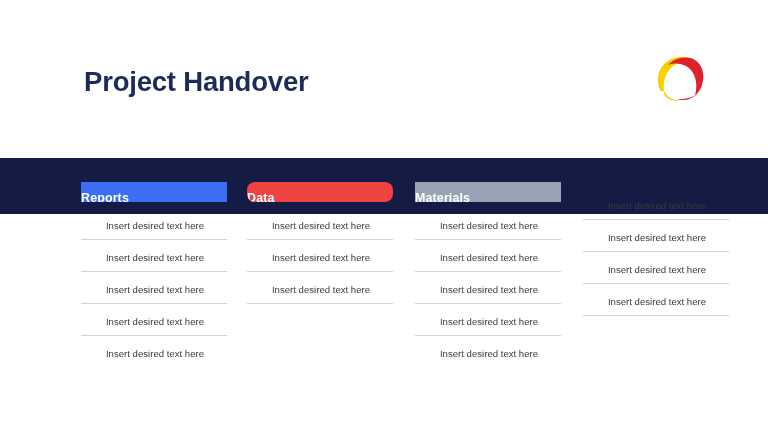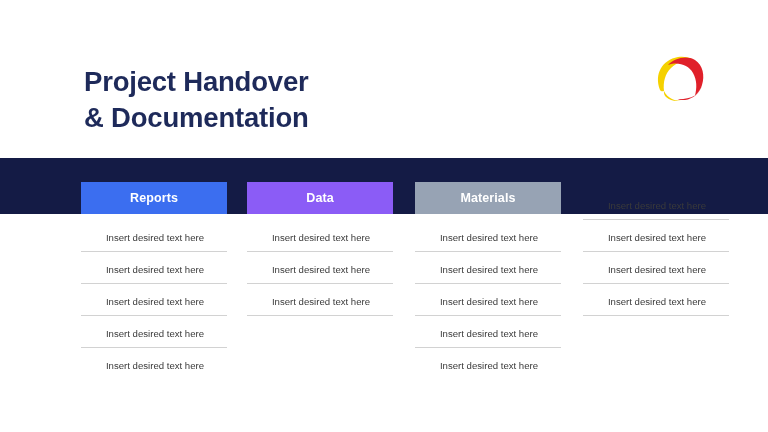--- a/index.html
+++ b/index.html
@@ -64,23 +64,23 @@
     left: 0;
     top: 0;
     width: 768px;
     height: 432px;
   }
   .column {
     position: absolute;
     top: 182px;
   }
   .col-header {
-    height: 32px;
+    height: 20px;
     line-height: 32px;
-    text-align: center;
+    text-align: left;
     color: #ffffff;
     font-size: 12.5px;
     font-weight: bold;
     letter-spacing: 0.1px;
     white-space: nowrap;
     overflow: hidden;
   }
   .col-rows {
     margin-top: 13px;
     text-align: center;
@@ -105,21 +105,20 @@
     background: #d2d2d2;
   }
 </style>
 </head>
 <body>
 
 <div id="slide">
 
   <div id="title-block">
     <div class="title-line">Project Handover</div>
-    <div class="title-line">&amp; Documentation</div>
   </div>
 
   <div id="logo">
     <svg width="56" height="56" viewBox="0 0 56 56" xmlns="http://www.w3.org/2000/svg">
       <path d="M8 40 C2 24, 10 10, 26 7 C31 6.2, 36 7, 40 9 C33 9.5, 25 12, 19 18 C13 24, 11 32, 12 41 C10.8 41.4, 8.8 41.6, 8 40 Z" fill="#f5d100"></path>
       <path d="M12 41 C11 32, 13 24, 19 18 C25 12, 33 9.5, 40 9 C46 12, 50 18, 51 26 C52 34, 48 43, 40 47 C42 39, 42 31, 38 24 C34 17, 23 14, 12 41 Z" fill="#f5d100" opacity="0"></path>
       <path d="M16 15 C23 8, 34 5, 43 10 C51 15, 53 26, 50 35 C48.6 39.4, 46 43, 43 45.6 C45 38, 45 30, 41 23 C37.4 16.6, 30 13, 22 13.6 C20 13.8, 17.8 14.2, 16 15 Z" fill="#e0202a"></path>
       <path d="M43 45.6 C46 43, 48.6 39.4, 50 35 C48 43, 41 49, 33 50 C30 50.3, 27.5 50, 25.5 49.2 C31.6 49.4, 38 48.4, 43 45.6 Z" fill="#e0202a"></path>
       <path d="M12 41 C13.6 44.6, 16.6 47.4, 20 49 C23 50.4, 26 50.6, 29 50.4 C24 51.6, 18 50.6, 14 47 C12.4 45.4, 11.6 43.2, 12 41 Z" fill="#f5d100"></path>
     </svg>
@@ -149,21 +148,21 @@
           <div class="row-rule"></div>
         </div>
         <div class="row-item no-rule">
           <div class="row-text">Insert desired text here</div>
 
         </div>
       </div>
     </div>
 
     <div class="column" style="left:247px; width:146px;">
-      <div class="col-header" style="background:#8b5cf6;">Data</div>
+      <div class="col-header" style="background:#ef4444;border-radius:8px;">Data</div>
       <div class="col-rows">
         <div class="row-item">
           <div class="row-text">Insert desired text here</div>
           <div class="row-rule"></div>
         </div>
         <div class="row-item">
           <div class="row-text">Insert desired text here</div>
           <div class="row-rule"></div>
         </div>
         <div class="row-item">

